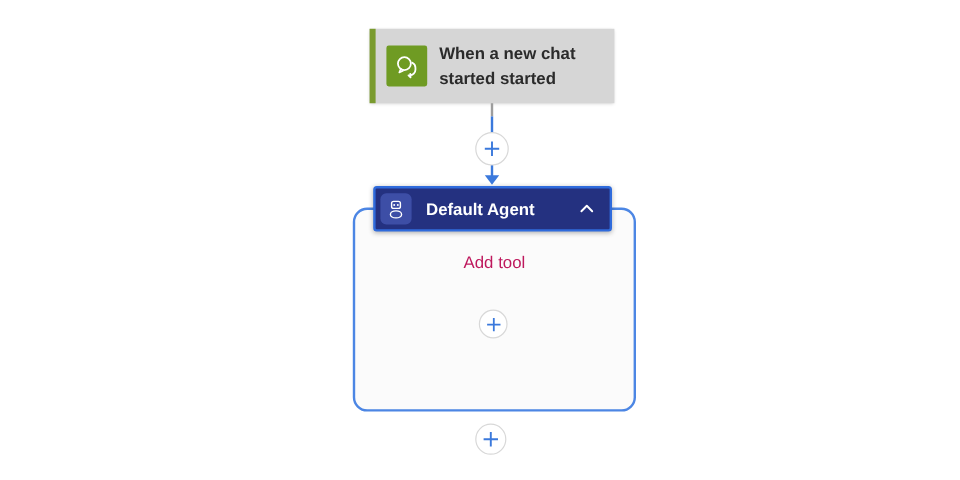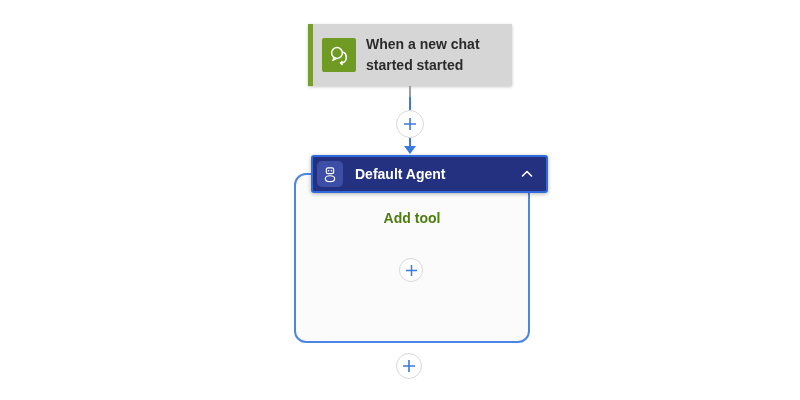--- a/index.html
+++ b/index.html
@@ -64,21 +64,21 @@
     background: #fbfbfb;
     border: 2px solid #4C86E4;
     border-radius: 12px;
   }
   .add-tool-hint {
     position: absolute; left: 294px; top: 210px; width: 236px;
     text-align: center;
     font-size: 14px; color: #91959c;
   }
   .agent-header {
-    position: absolute; left: 311px; top: 155px; width: 237px; height: 38px;
+    position: absolute; left: 311px; top: 155px; width: 199px; height: 38px;
     background: #243180;
     border: 2px solid #2F6BDC;
     border-radius: 3px;
     box-shadow: 0 1px 4px rgba(0,0,0,0.30);
     display: flex; align-items: center;
     padding: 0 10px 0 4px;
     cursor: pointer;
     text-align: right;
   }
   .agent-icon {
@@ -121,21 +121,21 @@
   <div class="arrowhead"></div>
 
   <button class="plus-btn plus-mid">
     <svg width="14" height="14" viewBox="0 0 14 14">
       <path d="M7 1v12M1 7h12" stroke="#3B79DC" stroke-width="1.6" fill="none"></path>
     </svg>
   </button>
 
   <div class="agent-container" style="border-color: rgb(76, 134, 228); background: rgb(251, 251, 251);"></div>
 
-  <div class="add-tool-hint" style="color: #4d7c0f; font-weight: bold;">Add tool</div>
+  <div class="add-tool-hint" style="color: #be185d;">Add tool</div>
 
   <button class="plus-btn plus-inside">
     <svg width="13" height="13" viewBox="0 0 14 14">
       <path d="M7 1v12M1 7h12" stroke="#3B79DC" stroke-width="1.6" fill="none"></path>
     </svg>
   </button>
 
   <div class="agent-header" style="background: rgb(36, 49, 128); border-color: rgb(47, 107, 220);">
     <div class="agent-icon" style="background: rgb(61, 78, 166);">
       <svg width="20" height="20" viewBox="0 0 24 24">

